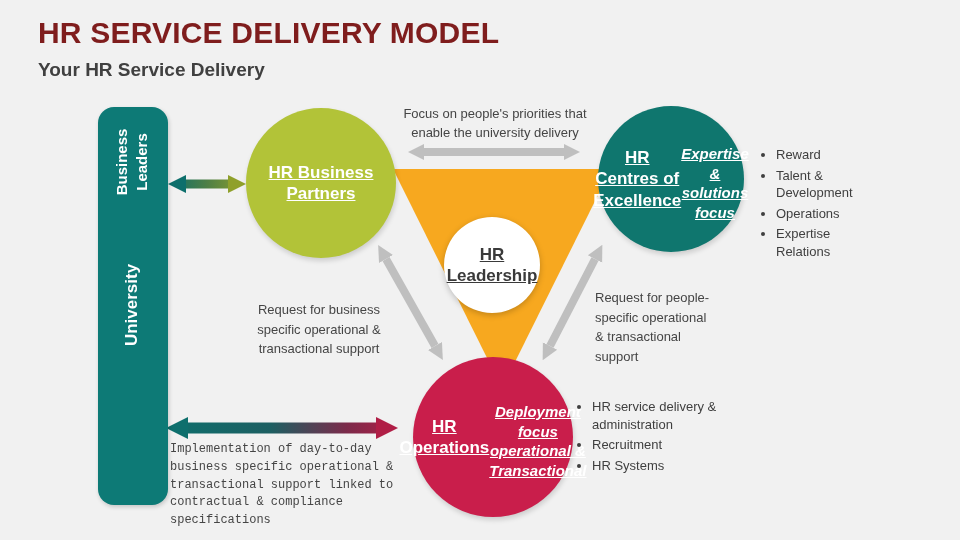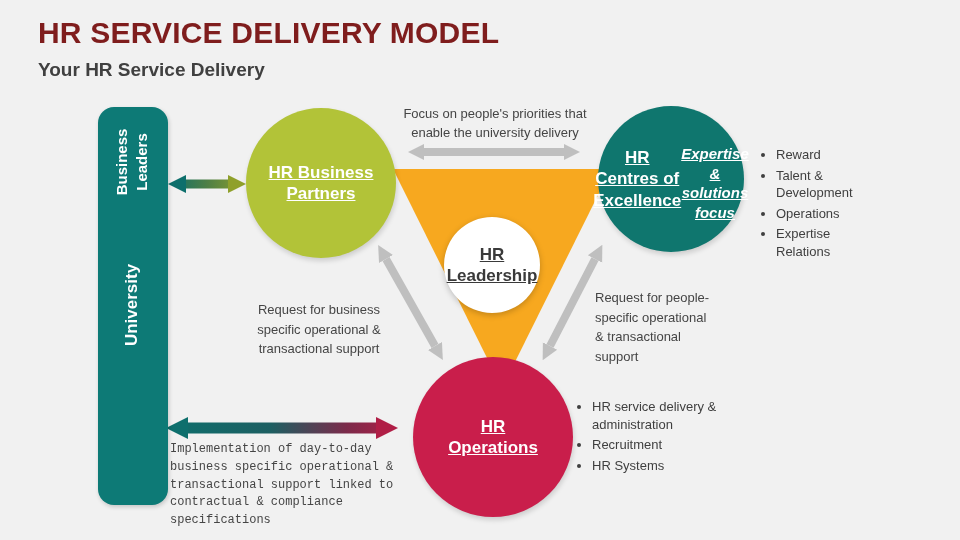--- a/index.html
+++ b/index.html
@@ -134,20 +134,23 @@
   </div>
   <div class="circle teal">
     <div class="c-title pre">HR Centres of
 Excellence</div>
     <div class="c-sub pre">Expertise &amp;
 solutions focus</div>
   </div>
   <div class="circle crimson">
     <div class="c-title pre">HR
 Operations</div>
+    <div class="c-sub pre">Deployment focus
+operational &amp;
+Transactional</div>
   </div>
   <div class="circle leadership">
     <div class="c-title pre">HR
 Leadership</div>
   </div>
 
   <div class="note focus pre">Focus on people's priorities that
 enable the university delivery</div>
   <div class="note req-left pre">Request for business
 specific operational &amp;

